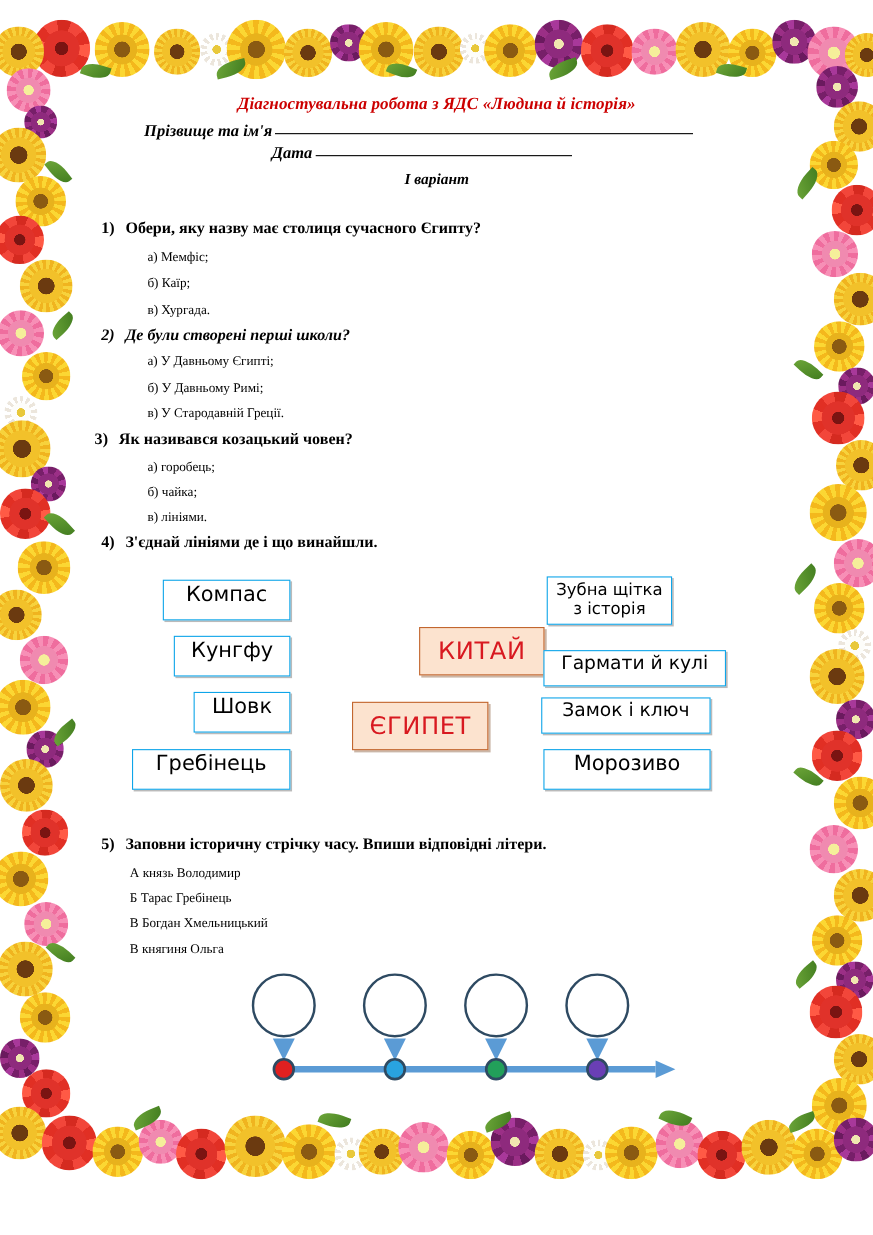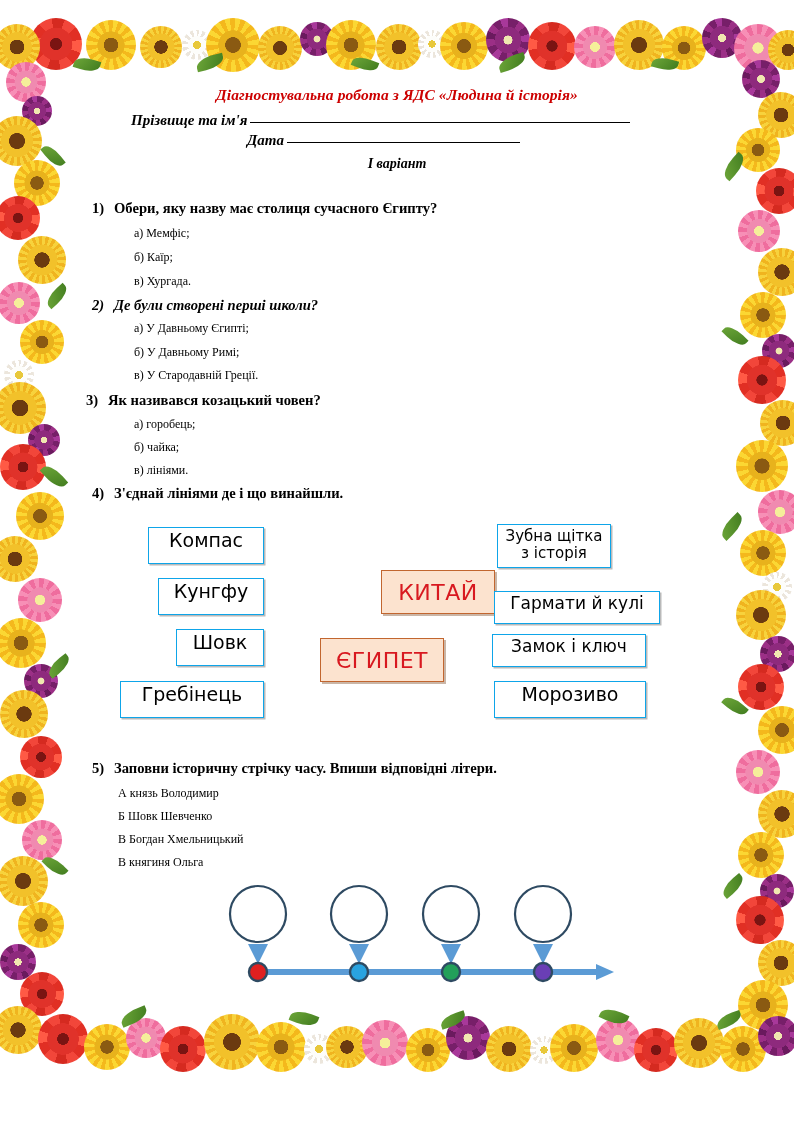--- a/index.html
+++ b/index.html
@@ -411,21 +411,21 @@
 
   <div class="mbox two-line" style="left:497px; top:524px; width:114px; height:44px;">Зубна щітка з історія</div>
   <div class="mbox" style="left:494px; top:591px; width:166px; height:33px; font-size:17px;">Гармати й кулі</div>
   <div class="mbox" style="left:492px; top:634px; width:154px; height:33px; font-size:17px;">Замок і ключ</div>
   <div class="mbox" style="left:494px; top:681px; width:152px; height:37px;">Морозиво</div>
 
   <div class="q" style="left:92px; top:760px;">
     <span class="q-num">5)</span><span>Заповни історичну стрічку часу. Впиши відповідні літери.</span>
   </div>
   <div class="opt" style="left:118px; top:786px;">А князь Володимир</div>
-  <div class="opt" style="left:118px; top:809px;">Б Шовк Шевченко</div>
+  <div class="opt" style="left:118px; top:809px;">Б Тарас Гребінець</div>
   <div class="opt" style="left:118px; top:832px;">В Богдан Хмельницький</div>
   <div class="opt" style="left:118px; top:855px;">В княгиня Ольга</div>
 
   <svg class="timeline" width="794" height="1123" viewBox="0 0 794 1123">
 
     <circle cx="258" cy="914" r="28" fill="#ffffff" stroke="#2e4a62" stroke-width="2.2"></circle>
     <circle cx="359" cy="914" r="28" fill="#ffffff" stroke="#2e4a62" stroke-width="2.2"></circle>
     <circle cx="451" cy="914" r="28" fill="#ffffff" stroke="#2e4a62" stroke-width="2.2"></circle>
     <circle cx="543" cy="914" r="28" fill="#ffffff" stroke="#2e4a62" stroke-width="2.2"></circle>
 

